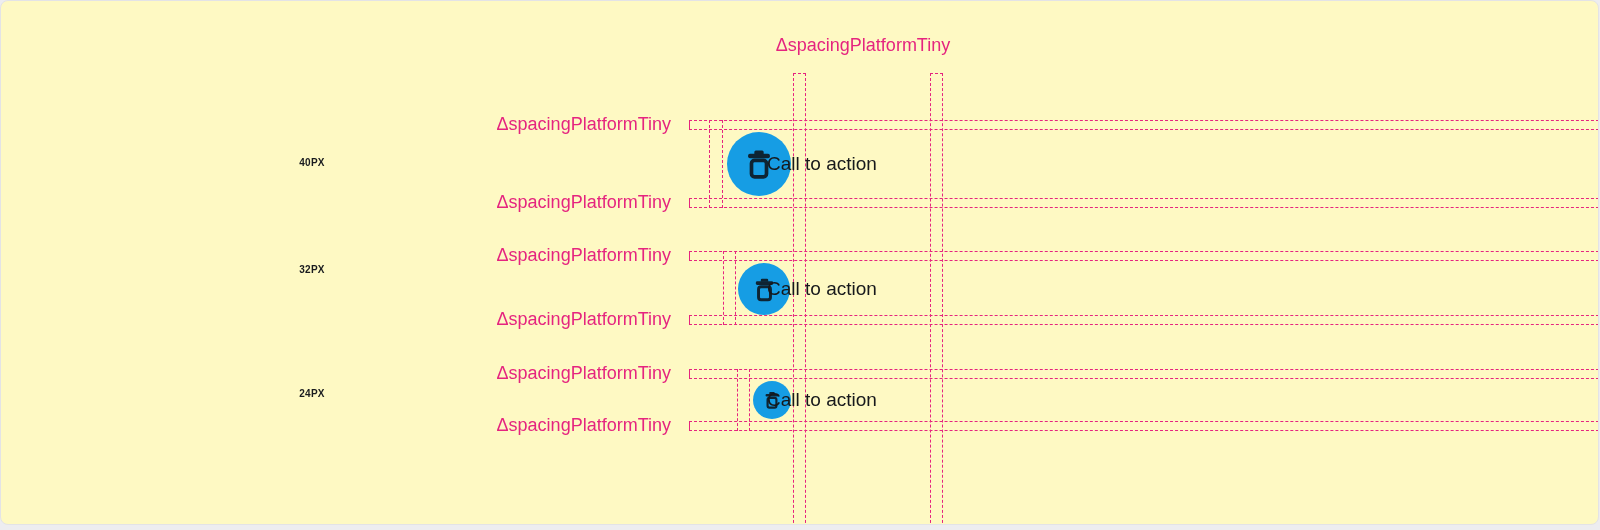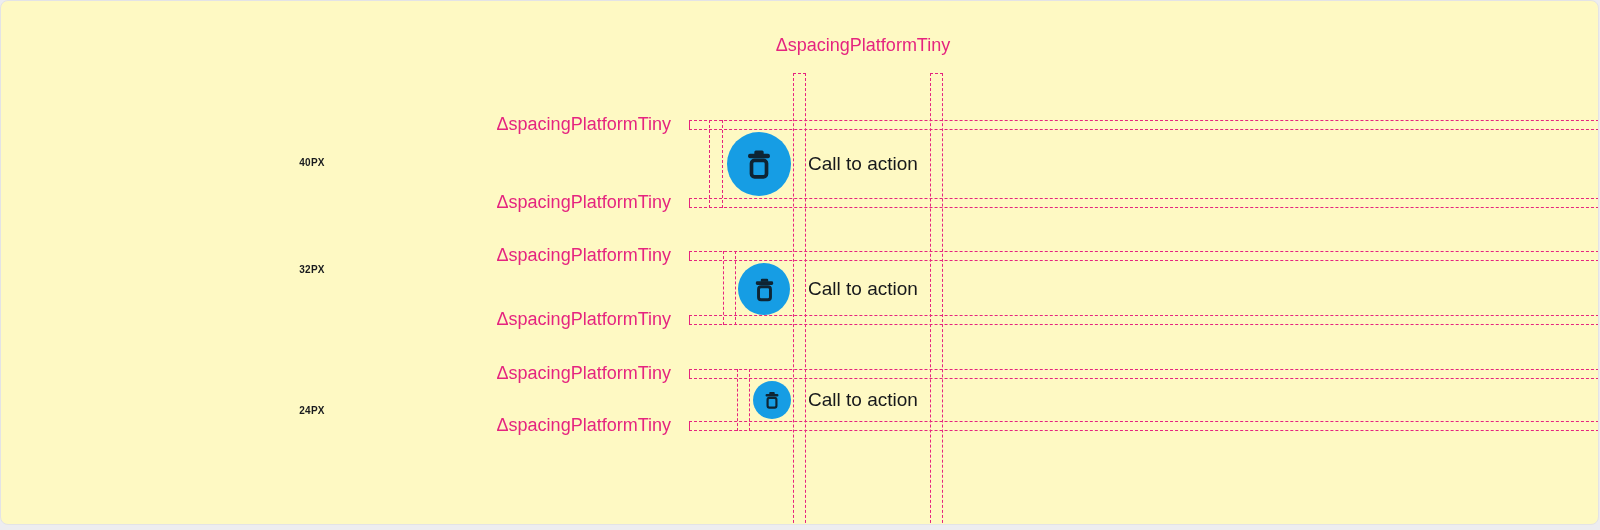--- a/index.html
+++ b/index.html
@@ -65,21 +65,21 @@
   .icon-btn {
     position: absolute;
     background: #169de4;
     border-radius: 50%;
     display: flex; align-items: center; justify-content: center;
     cursor: pointer;
   }
   .icon-btn svg { display: block; }
   .cta {
     position: absolute;
-    left: 807px;
+    left: 766px;
     transform: translateY(-50%);
     color: #16181b;
     font-size: 19px;
     white-space: nowrap;
     cursor: pointer;
   }
   
   .r1-size   { top: 161px; }
   .r1-lbl-t  { right: 927px; top: 123px; }
   .r1-lbl-b  { right: 927px; top: 201px; }
@@ -91,21 +91,21 @@
   
   .r2-size   { top: 268px; }
   .r2-lbl-t  { right: 927px; top: 254px; }
   .r2-lbl-b  { right: 927px; top: 318px; }
   .r2-band-t { top: 250px; }
   .r2-band-b { top: 314px; }
   .r2-cor    { left: 722px; top: 250px; width: 13px; height: 74px; }
   .r2-btn    { left: 737px; top: 262px; width: 52px; height: 52px; }
   .r2-cta    { top: 288px; }
   
-  .r3-size   { top: 409px; }
+  .r3-size   { top: 392px; }
   .r3-lbl-t  { right: 927px; top: 372px; }
   .r3-lbl-b  { right: 927px; top: 424px; }
   .r3-band-t { top: 368px; }
   .r3-band-b { top: 420px; }
   .r3-cor    { left: 736px; top: 368px; width: 13px; height: 62px; }
   .r3-btn    { left: 752px; top: 380px; width: 38px; height: 38px; }
   .r3-cta    { top: 399px; }
 </style>
 </head>
 <body>

